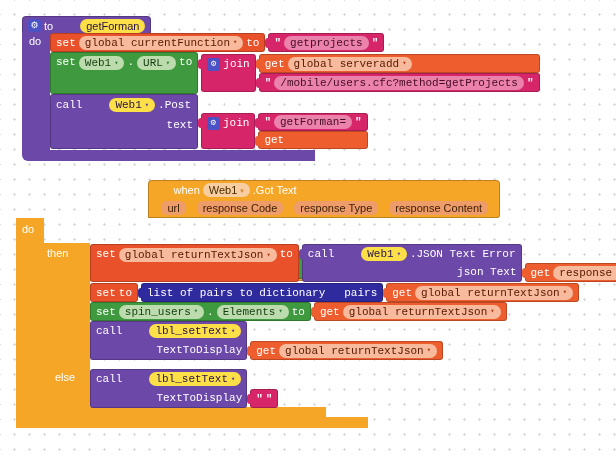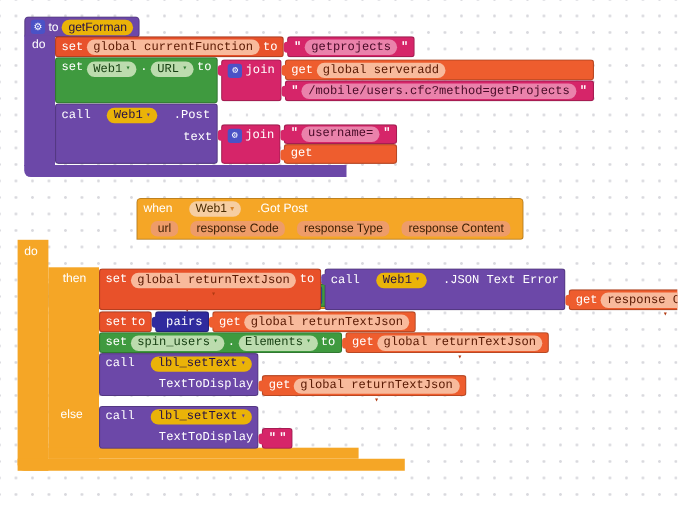--- a/index.html
+++ b/index.html
@@ -16,21 +16,21 @@
     position:relative;display:inline-flex;align-items:center;gap:3px;
     padding:0 5px;height:19px;border-radius:3px;box-sizing:border-box;
     border:1px solid rgba(0,0,0,.22);white-space:nowrap;flex:none;
   }
   .tall38{height:38px;align-items:flex-start;padding-top:3px;}
   .tall42{height:42px;align-items:flex-start;padding-top:3px;}
   .col{
     position:relative;display:inline-flex;flex-direction:column;align-items:stretch;
     border-radius:3px;border:1px solid rgba(0,0,0,.22);box-sizing:border-box;flex:none;
   }
-  .colrow{display:flex;align-items:center;gap:15px;height:19px;padding:0 5px;white-space:nowrap;}
+  .colrow{display:flex;align-items:center;gap:3px;height:19px;padding:0 5px;white-space:nowrap;}
   .colrow.end{justify-content:flex-end;padding-right:4px;}
   .joinasm{display:inline-flex;flex-direction:column;flex:none;}
   .argcol{display:inline-flex;flex-direction:column;flex:none;}
   .lbl{color:#fff;}
   .chip{
     display:inline-flex;align-items:center;gap:3px;height:14px;padding:0 6px;
     border-radius:8px;flex:none;line-height:14px;
   }
   .dd{font-size:7px;line-height:1;}
   .gear{
@@ -45,22 +45,22 @@
   
   .c-purple{background:#6c48a8;}
   .c-orange{background:#e8512a;}
   .c-get{background:#ee5d2e;}
   .c-green{background:#3f9a3f;}
   .c-gold{background:#f5a626;}
   .c-pink{background:#d62569;}
   .c-blue{background:#3d55a8;}
   .c-navy{background:#2f2a9e;}
   
-  .chip-pu{background:#eab308;color:#241046;}
-  .chip-or{background:#f8ba9c;color:#571700;flex-direction:column;}
+  .chip-pu{background:#fde047;color:#241046;margin-left:24px;}
+  .chip-or{background:#f8ba9c;color:#571700;}
   .chip-gr{background:#bcdcae;color:#143d10;}
   .chip-ev{background:#f6cea2;color:#4a2b00;}
   .chip-param{background:#ee9c69;color:#3a1d02;border-radius:6px;}
   .chip-pk{background:#ea82ab;color:#470a26;}
   .chip-eq{background:#9fd096;color:#12380f;}
   .chip-num{background:#c9d6f2;color:#1b2a6b;}
   .dd-or{color:#b03a12;}
   .dd-gr{color:#2e7d32;}
   .dd-pu{color:#5a3b96;}
   .dd-ev{color:#d9862f;}
@@ -168,41 +168,41 @@
         <div class="blk c-pink plug" style="height:36px;align-items:flex-start;padding-top:3px;">
           <span class="gear">
               <span>⚙</span>
             </span>
           <span class="lbl">join</span>
         </div>
         <div class="argcol" style="margin-left:3px;">
           <div class="blk c-pink plug" style="height:18px;">
             <span class="quote">"</span>
             <span class="chip chip-pk">
-                <span>username=</span>
+                <span>getForman=</span>
               </span>
             <span class="quote">"</span>
           </div>
           <div class="blk c-get plug" style="height:18px;">
             <span class="lbl">get</span>
           </div>
         </div>
       </div>
     </div>
   </div>
 
   
   <div class="abs col c-gold" style="left:16px;top:180px;min-width:352px;height:38px;border-radius:4px 4px 3px 0;">
-    <div class="colrow" style="padding-left:5px;">
+    <div class="colrow" style="padding-left:24px;">
       <span class="lbl">when</span>
       <span class="chip chip-ev">
           <span>Web1</span>
           <span class="dd dd-ev">▾</span>
         </span>
-      <span class="lbl">.Got Post</span>
+      <span class="lbl">.Got Text</span>
     </div>
     <div class="colrow" style="gap:11px;padding-left:12px;">
       <span class="chip chip-param">
           <span>url</span>
         </span>
       <span class="chip chip-param">
           <span>response Code</span>
         </span>
       <span class="chip chip-param">
           <span>response Type</span>
@@ -236,21 +236,21 @@
           <span class="dd dd-gr">▾</span>
         </span>
       <div class="blk c-blue plug" style="height:17px;padding:0 3px;">
         <span class="chip chip-num">
             <span>200</span>
           </span>
       </div>
     </div>
   </div>
   <div class="abs c-gold" style="left:44px;top:243px;width:46px;height:174px;">
-    <span class="spinelbl abs" style="top:4px;left:13px;">then</span>
+    <span class="spinelbl abs" style="top:4px;left:3px;">then</span>
     <span class="spinelbl abs" style="top:128px;left:11px;">else</span>
   </div>
   <div class="abs c-gold" style="left:44px;top:407px;width:282px;height:10px;"></div>
 
   
   <div class="row" style="left:90px;top:244px;">
     <div class="blk c-orange tall38">
       <span class="lbl">set</span>
       <span class="chip chip-or">
           <span>global returnTextJson</span>
@@ -260,38 +260,42 @@
     </div>
     <div class="col c-purple plug" style="height:38px;margin-left:3px;">
       <div class="colrow">
         <span class="lbl">call</span>
         <span class="chip chip-pu">
             <span>Web1</span>
             <span class="dd dd-pu">▾</span>
           </span>
         <span class="lbl">.JSON Text Error</span>
       </div>
+      <div class="colrow end">
+        <span class="lbl">json Text</span>
+      </div>
     </div>
     <div class="blk c-get plug" style="margin-left:3px;margin-top:19px;">
       <span class="lbl">get</span>
       <span class="chip chip-or">
           <span>response Content</span>
           <span class="dd dd-or">▾</span>
         </span>
     </div>
   </div>
 
   
   <div class="row" style="left:90px;top:283px;">
     <div class="blk c-orange">
       <span class="lbl">set</span>
       <span class="lbl">to</span>
     </div>
     <div class="blk c-navy plug" style="margin-left:3px;">
-      <span class="lbl" style="margin-left:4px;">pairs</span>
+      <span class="lbl">list of pairs to dictionary</span>
+      <span class="lbl" style="margin-left:16px;">pairs</span>
     </div>
     <div class="blk c-get plug" style="margin-left:3px;">
       <span class="lbl">get</span>
       <span class="chip chip-or">
           <span>global returnTextJson</span>
           <span class="dd dd-or">▾</span>
         </span>
     </div>
   </div>
 

